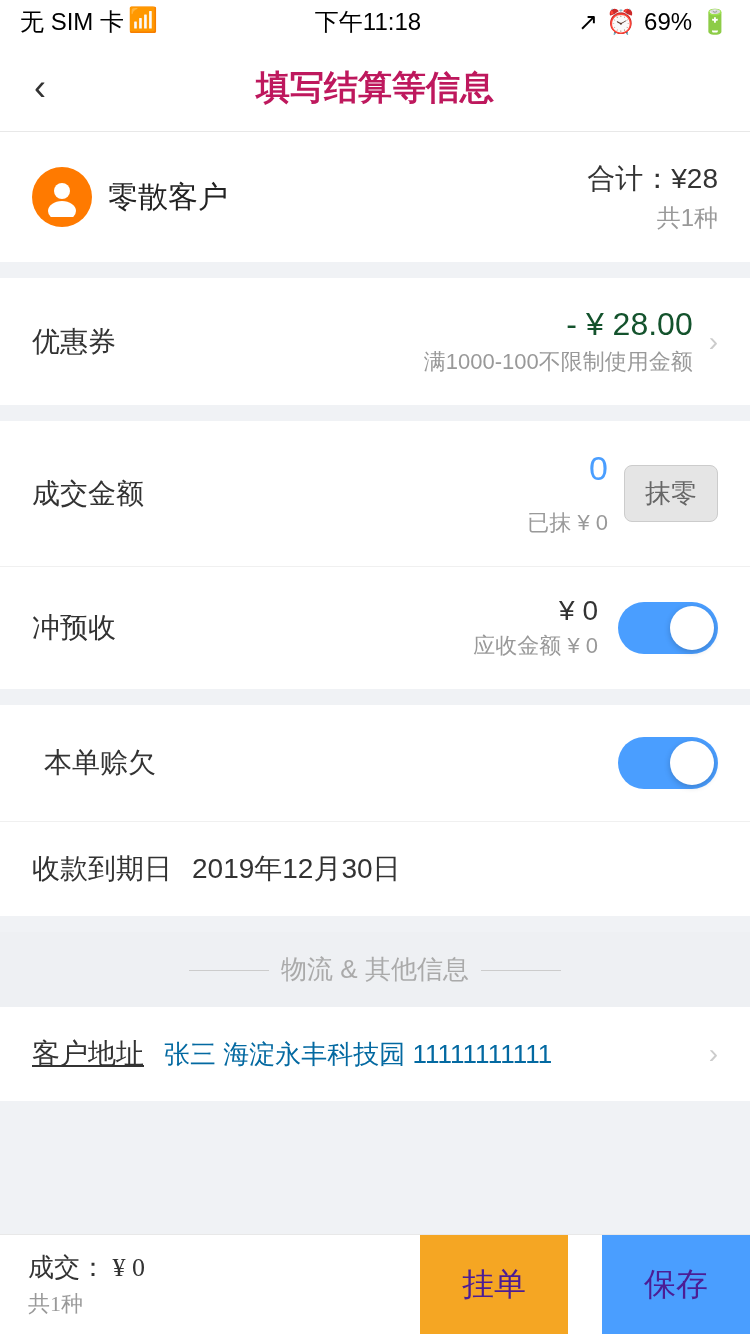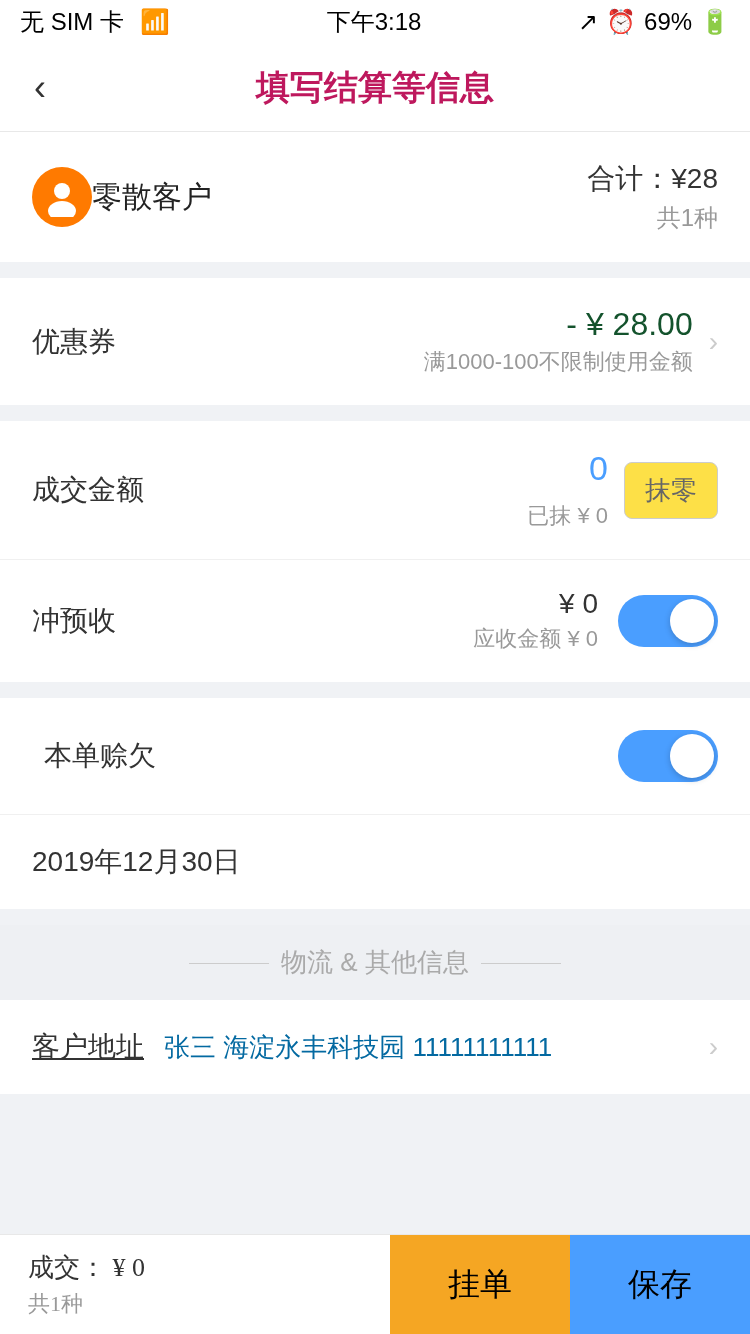--- a/index.html
+++ b/index.html
@@ -17,21 +17,21 @@
     .status-bar {
       background: #fff;
       height: 44px;
       display: flex;
       align-items: center;
       justify-content: space-between;
       padding: 0 20px;
       font-size: 24px;
       font-weight: 500;
     }
-    .status-left { display: flex; align-items: center; gap: 16px; }
+    .status-left { display: flex; gap: 4px; }
     .status-right { display: flex; align-items: center; gap: 8px; }
 
     
     .nav-bar {
       background: #fff;
       height: 88px;
       display: flex;
       align-items: center;
       justify-content: center;
       position: relative;
@@ -60,21 +60,21 @@
     
     .customer-row {
       display: flex;
       align-items: center;
       justify-content: space-between;
       padding: 28px 32px;
     }
     .customer-left {
       display: flex;
       align-items: center;
-      gap: 0;
+      gap: 16px;
     }
     .avatar {
       width: 60px;
       height: 60px;
       border-radius: 50%;
       background: #ff7a00;
       display: flex;
       align-items: center;
       justify-content: center;
     }
@@ -140,29 +140,29 @@
 
     
     .amount-value {
       font-size: 34px;
       color: #4a9eff;
       font-weight: 500;
     }
     .amount-sub {
       font-size: 22px;
       color: #999;
-      margin-top: 13px;
+      margin-top: 20px;
     }
     .round-btn {
       border: 1px solid #ccc;
       border-radius: 8px;
       padding: 10px 20px;
       font-size: 26px;
       color: #666;
-      background: #fde047;
+      background: #e5e5e5;
       cursor: pointer;
       white-space: nowrap;
     }
 
     
     .precollect-right {
       display: flex;
       align-items: center;
       gap: 20px;
     }
@@ -299,47 +299,48 @@
       font-size: 26px;
       color: #333;
     }
     .bottom-summary-sub {
       font-size: 22px;
       color: #999;
       margin-top: 4px;
     }
     .bottom-btn {
       height: 100px;
-      width: 180px;
+      width: 148px;
       display: flex;
       align-items: center;
       justify-content: center;
       font-size: 32px;
       font-weight: 500;
-      color: #000000;
+      color: #4c1d95;
       cursor: pointer;
+      margin-left: 34px;
     }
     .btn-hang {
       background: #f5a623;
     }
     .btn-save {
       background: #4a9eff;
     }
 
     .spacer-section { height: 280px; background: #f0f2f5; }
   </style>
 </head>
 <body>
 
 <div class="status-bar">
   <div class="status-left">
     <span>无 SIM 卡</span>
     <span>📶</span>
   </div>
-  <div>下午3:18</div>
+  <div>下午11:18</div>
   <div class="status-right">
     <span>↗</span>
     <span>⏰</span>
     <span>69%</span>
     <span>🔋</span>
   </div>
 </div>
 
 <div class="nav-bar">
   <div class="nav-back">‹</div>
@@ -405,20 +406,21 @@
 </div>
 
 <div class="section">
   <div class="debt-row">
     <span class="debt-label">本单赊欠</span>
     <div class="toggle">
       <div class="toggle-knob"></div>
     </div>
   </div>
   <div class="duedate-row">
+    <span class="duedate-label">收款到期日</span>
     <span class="duedate-value">2019年12月30日</span>
   </div>
 </div>
 
 <div class="section-divider">
   <span class="section-divider-text">物流 &amp; 其他信息</span>
 </div>
 
 <div class="section">
   <div class="address-row">

